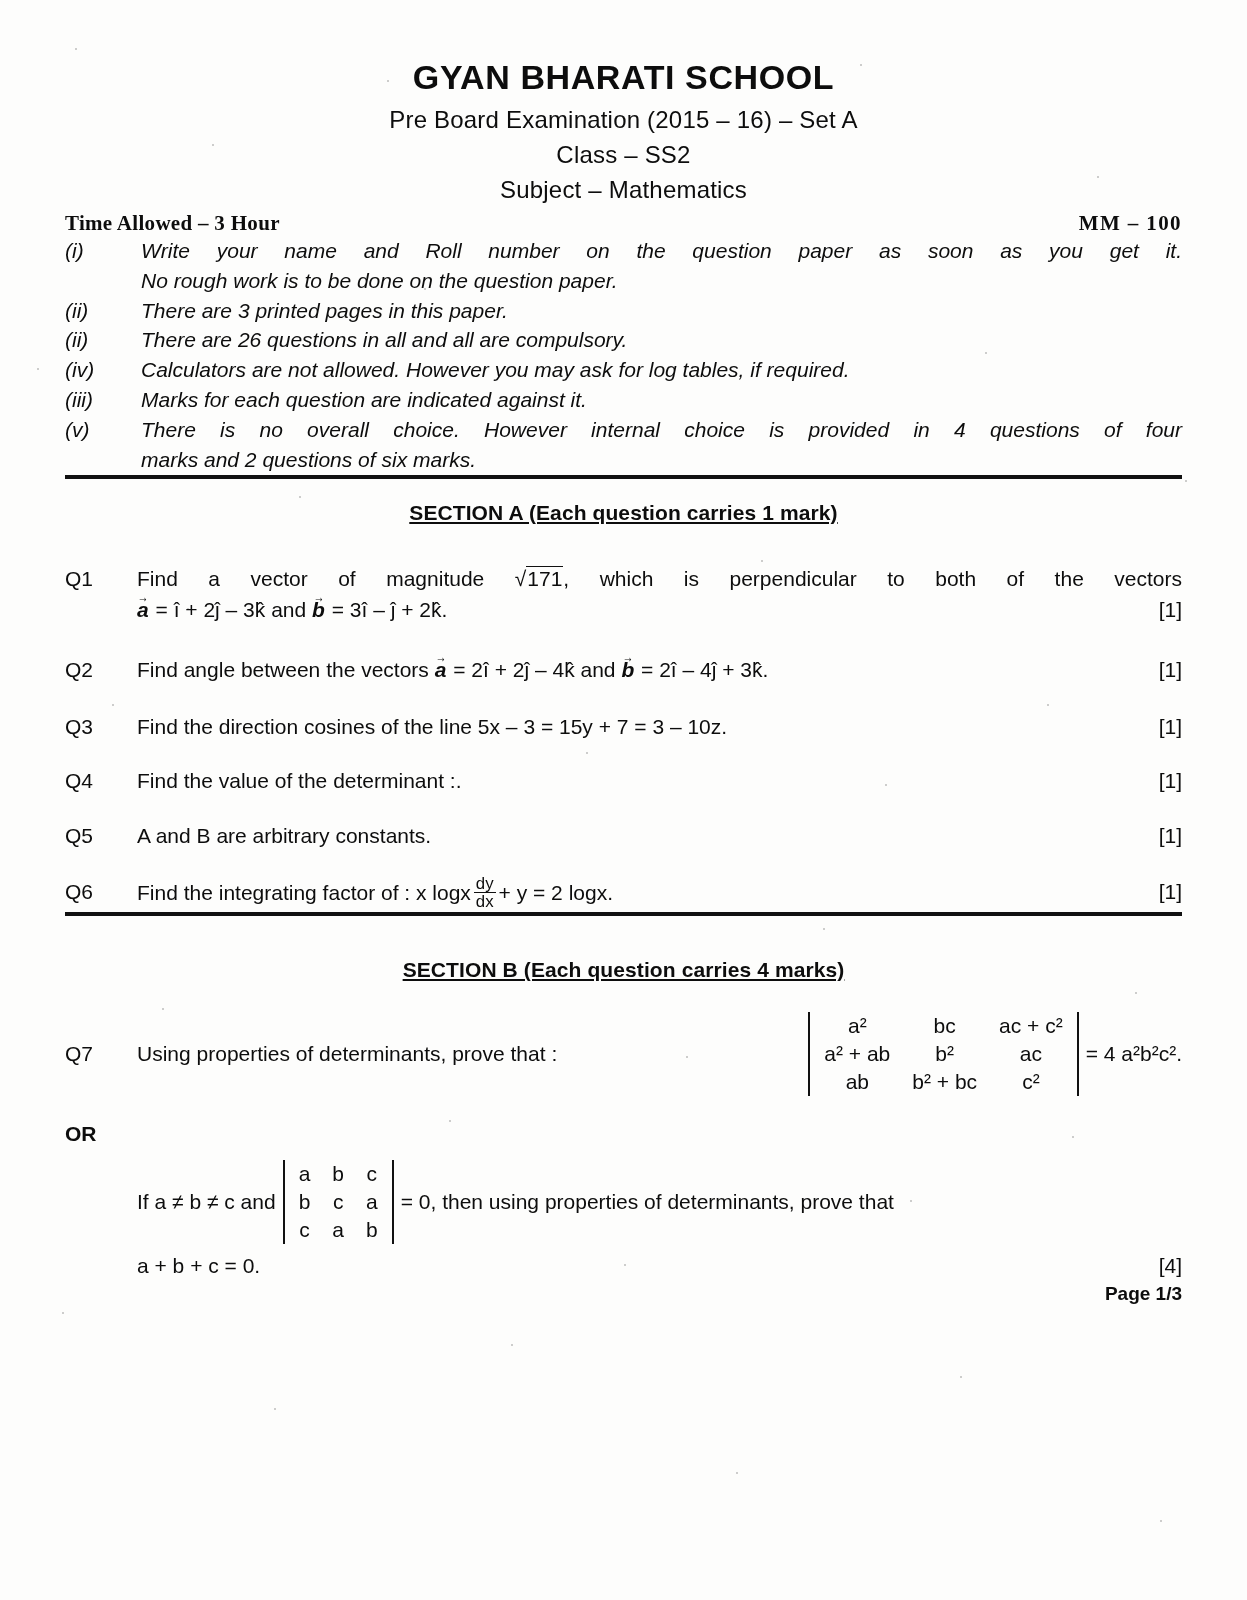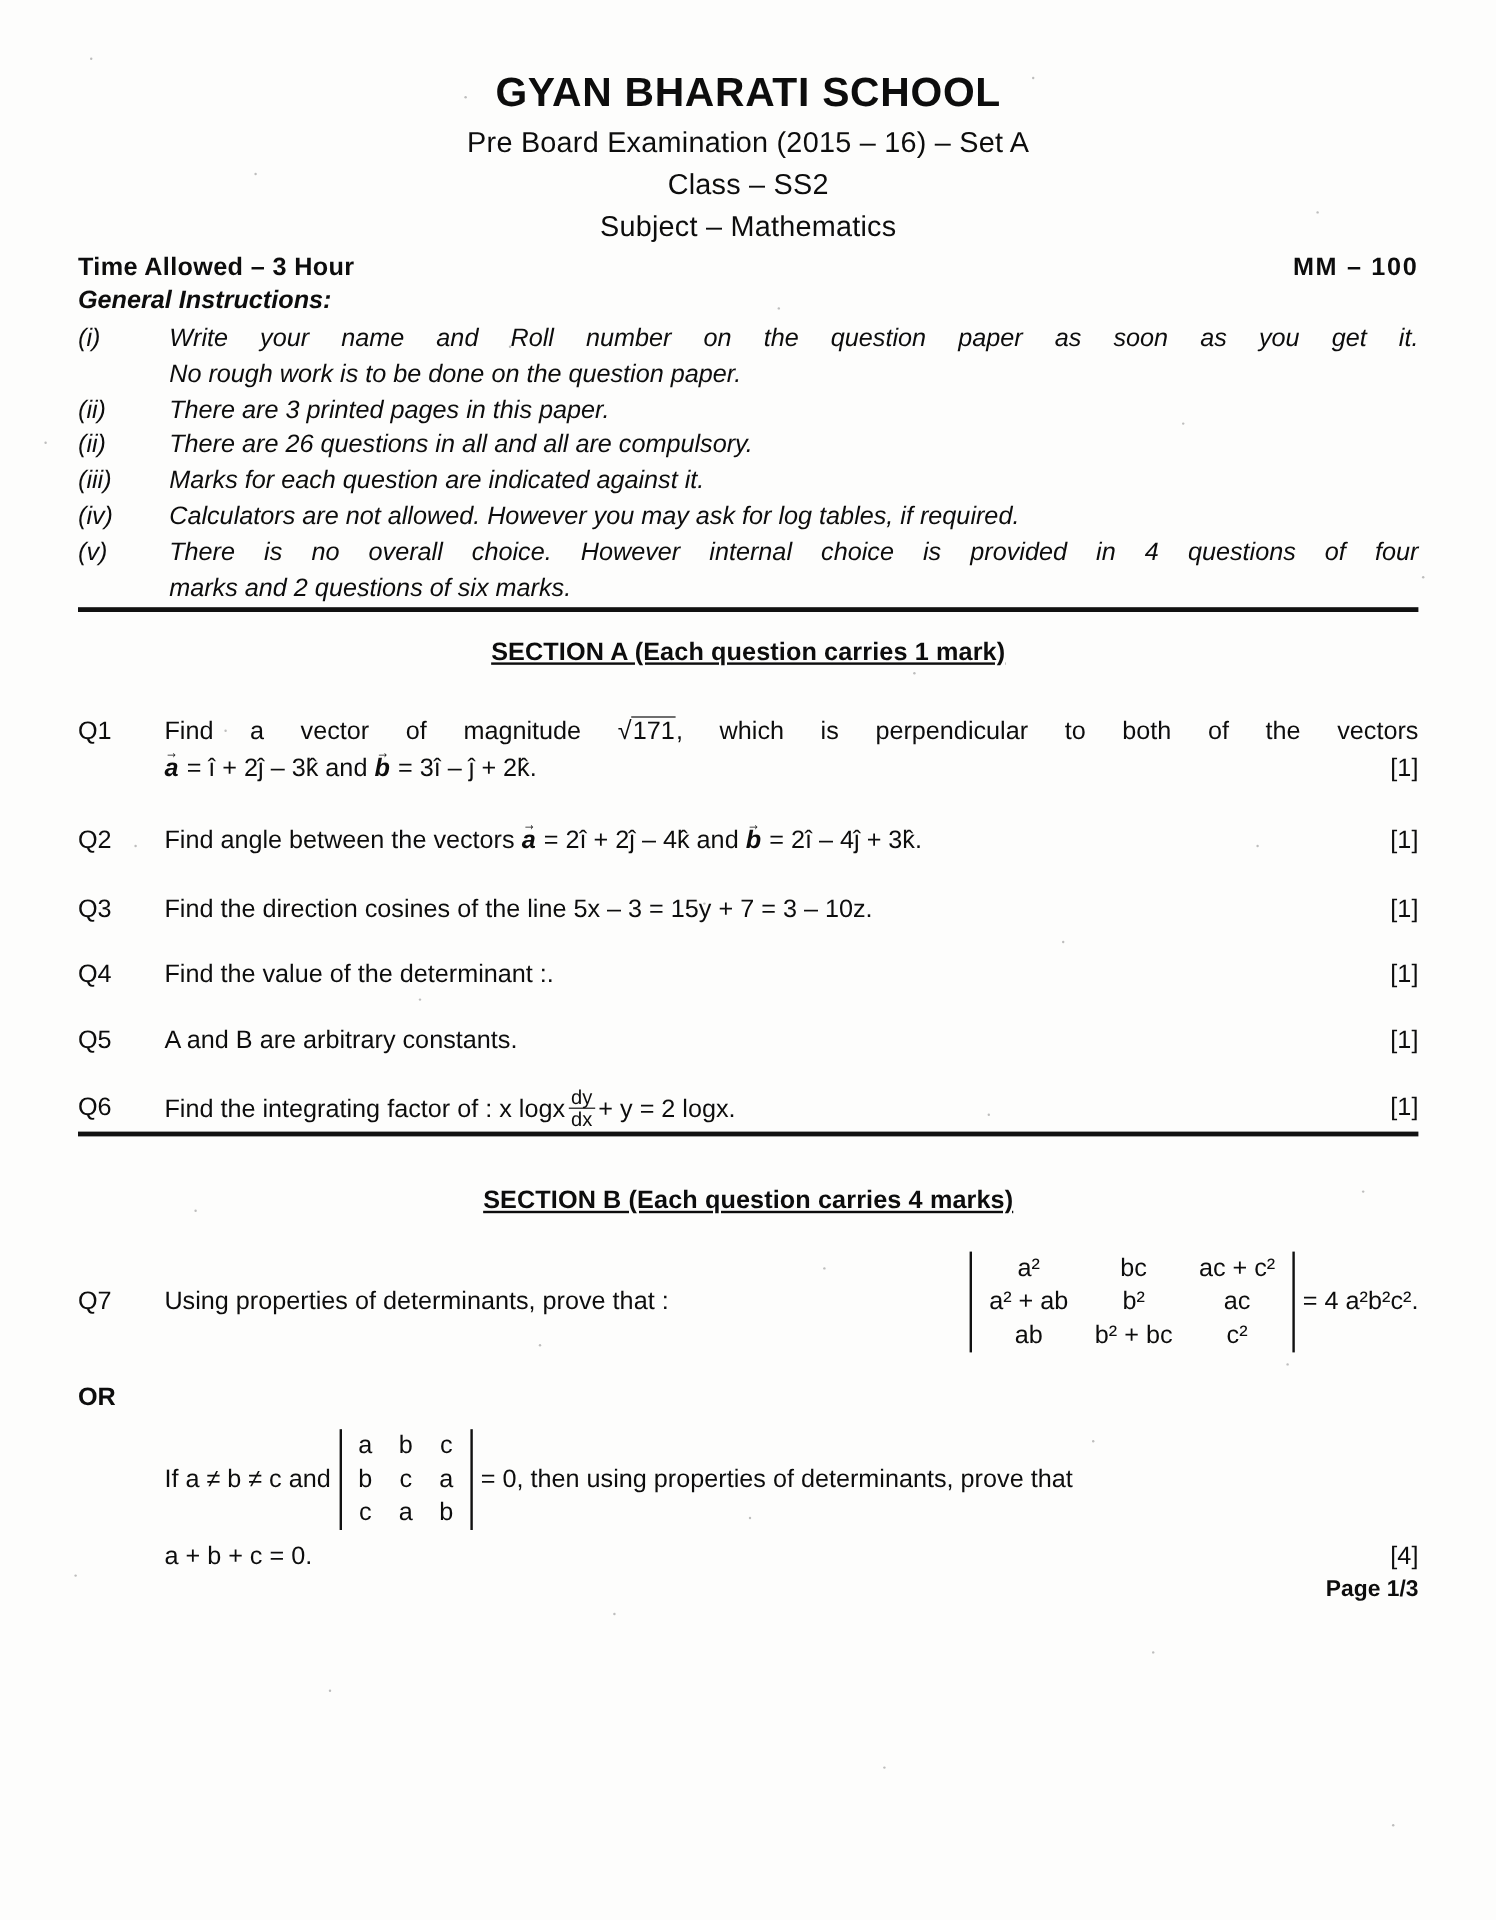--- a/index.html
+++ b/index.html
@@ -54,20 +54,21 @@
   }
 
   
   .meta-row {
     display: flex;
     justify-content: space-between;
     align-items: baseline;
     font-weight: bold;
     font-size: 21px;
     letter-spacing: .3px;
+    font-family: Liberation Serif, serif;
   }
   .meta-row .mm { letter-spacing: 1.4px; }
 
   
   .gi-title {
     font-style: italic;
     font-weight: bold;
     font-size: 21px;
     margin-top: 4px;
     margin-bottom: 4px;
@@ -250,48 +251,47 @@
       <div class="hdr-line">Pre Board Examination (2015 – 16) – Set A</div>
       <div class="hdr-line">Class – SS2</div>
       <div class="hdr-line">Subject – Mathematics</div>
     </div>
 
     <div class="meta-row">
       <span>Time Allowed – 3 Hour</span>
       <span class="mm">MM – 100</span>
     </div>
 
-    <div class="gi-title">General Instructions:</div>
 
     <div class="instr">
 
       <div class="instr-row">
         <span class="instr-num">(i)</span>
         <span class="instr-txt justify">Write your name and Roll number on the question paper as soon as you get it.</span>
       </div>
       <div class="instr-cont">No rough work is to be done on the question paper.</div>
 
       <div class="instr-row">
         <span class="instr-num">(ii)</span>
         <span class="instr-txt">There are 3 printed pages in this paper.</span>
       </div>
 
       <div class="instr-row">
         <span class="instr-num">(ii)</span>
         <span class="instr-txt">There are 26 questions in all and all are compulsory.</span>
       </div>
 
       <div class="instr-row">
+        <span class="instr-num">(iv)</span>
+        <span class="instr-txt">Calculators are not allowed. However you may ask for log tables, if required.</span>
+      </div>
+
+      <div class="instr-row">
         <span class="instr-num">(iii)</span>
         <span class="instr-txt">Marks for each question are indicated against it.</span>
-      </div>
-
-      <div class="instr-row">
-        <span class="instr-num">(iv)</span>
-        <span class="instr-txt">Calculators are not allowed. However you may ask for log tables, if required.</span>
       </div>
 
       <div class="instr-row">
         <span class="instr-num">(v)</span>
         <span class="instr-txt justify">There is no overall choice. However internal choice is provided in 4 questions of four</span>
       </div>
       <div class="instr-cont">marks and 2 questions of six marks.</div>
 
     </div>
 

